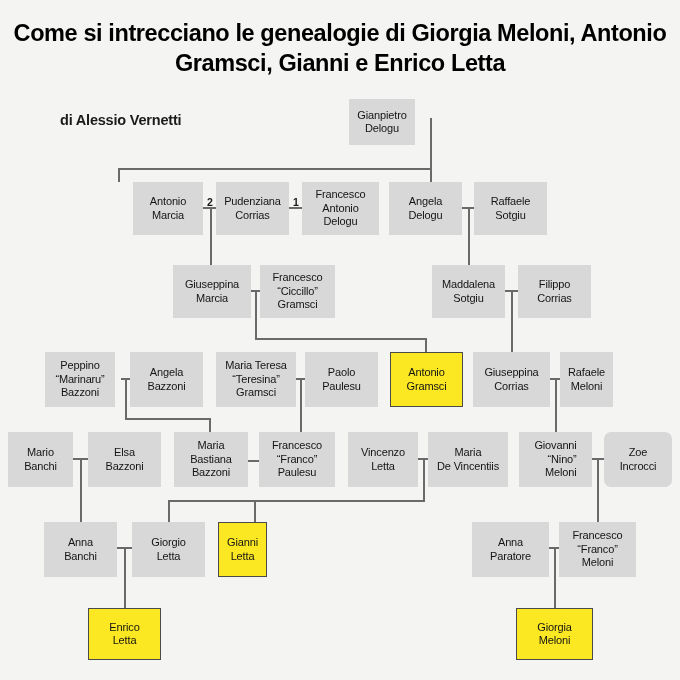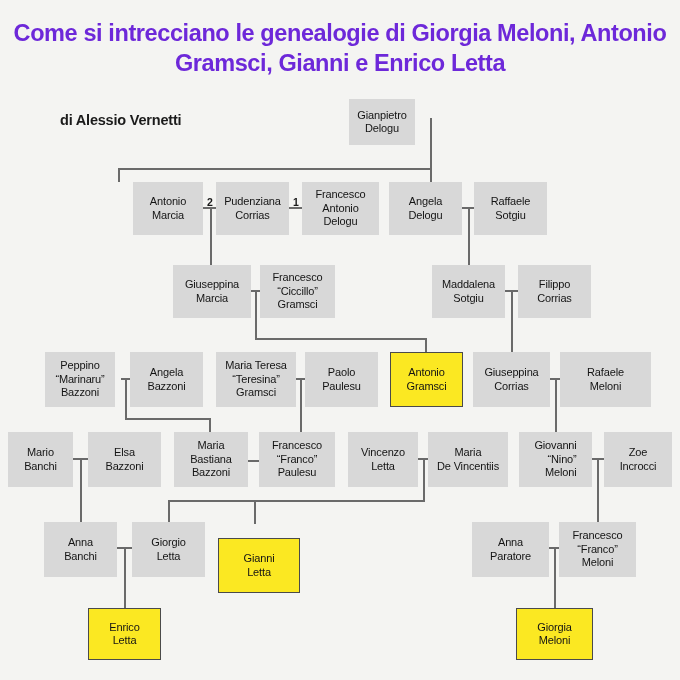--- a/index.html
+++ b/index.html
@@ -17,21 +17,21 @@
   }
   #title {
     position: absolute;
     left: 0;
     top: 18px;
     width: 680px;
     text-align: center;
     font-size: 23.5px;
     font-weight: bold;
     line-height: 1.28;
-    color: #6d28d9;
+    color: #000000;
     letter-spacing: -0.4px;
   }
   #byline {
     position: absolute;
     left: 60px;
     top: 112px;
     font-size: 14.5px;
     font-weight: bold;
     color: #1b1b1b;
     letter-spacing: -0.2px;
@@ -182,21 +182,21 @@
 Paulesu</span>
       </div>
       <div class="node hl" style="left: 390px; top: 352px; width: 73px; height: 55px;">
         <span class="lbl">Antonio
 Gramsci</span>
       </div>
       <div class="node" style="left: 473px; top: 352px; width: 77px; height: 55px; background: rgb(216, 216, 216);">
         <span class="lbl">Giuseppina
 Corrias</span>
       </div>
-      <div class="node" style="left: 560px; top: 352px; width: 91px; height: 55px; background: rgb(216, 216, 216);">
+      <div class="node" style="left: 560px; top: 352px; width: 53px; height: 55px; background: rgb(216, 216, 216);">
         <span class="lbl">Rafaele
 Meloni</span>
       </div>
       <div class="node" style="left: 8px; top: 432px; width: 65px; height: 55px; background: rgb(216, 216, 216);">
         <span class="lbl">Mario
 Banchi</span>
       </div>
       <div class="node" style="left: 88px; top: 432px; width: 73px; height: 55px; background: rgb(216, 216, 216);">
         <span class="lbl">Elsa
 Bazzoni</span>
@@ -217,33 +217,33 @@
       </div>
       <div class="node" style="left: 428px; top: 432px; width: 80px; height: 55px; background: rgb(216, 216, 216);">
         <span class="lbl">Maria
 De Vincentiis</span>
       </div>
       <div class="node" style="left: 519px; top: 432px; width: 73px; height: 55px; background: rgb(216, 216, 216); text-align: right;">
         <span class="lbl">Giovanni
 “Nino”
 Meloni</span>
       </div>
-      <div class="node" style="left: 604px; top: 432px; width: 68px; height: 55px; background: rgb(216, 216, 216);">
+      <div class="node" style="left: 604px; top: 432px; width: 68px; height: 55px; background: rgb(216, 216, 216); border-radius: 7px;">
         <span class="lbl">Zoe
 Incrocci</span>
       </div>
       <div class="node" style="left: 44px; top: 522px; width: 73px; height: 55px; background: rgb(216, 216, 216);">
         <span class="lbl">Anna
 Banchi</span>
       </div>
       <div class="node" style="left: 132px; top: 522px; width: 73px; height: 55px; background: rgb(216, 216, 216);">
         <span class="lbl">Giorgio
 Letta</span>
       </div>
-      <div class="node hl" style="left: 218px; top: 538px; width: 82px; height: 55px;">
+      <div class="node hl" style="left: 218px; top: 522px; width: 49px; height: 55px;">
         <span class="lbl">Gianni
 Letta</span>
       </div>
       <div class="node" style="left: 472px; top: 522px; width: 77px; height: 55px; background: rgb(216, 216, 216);">
         <span class="lbl">Anna
 Paratore</span>
       </div>
       <div class="node" style="left: 559px; top: 522px; width: 77px; height: 55px; background: rgb(216, 216, 216);">
         <span class="lbl">Francesco
 “Franco”

